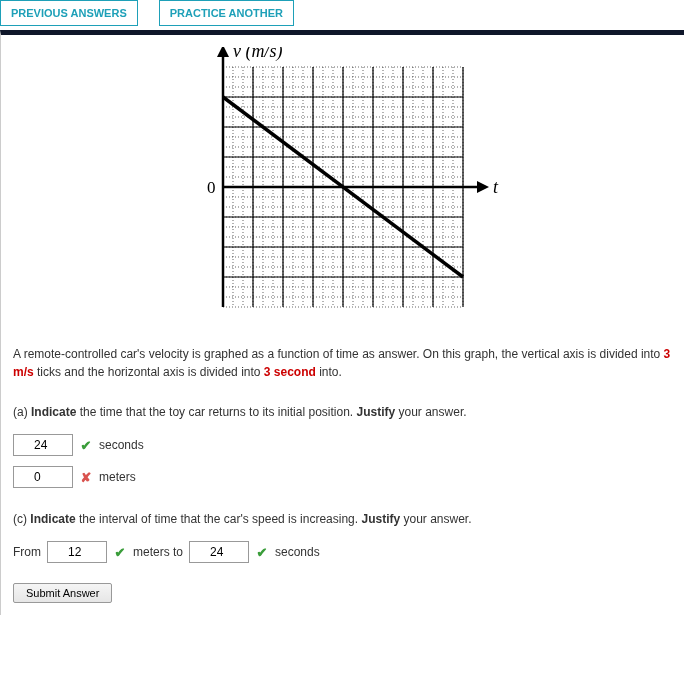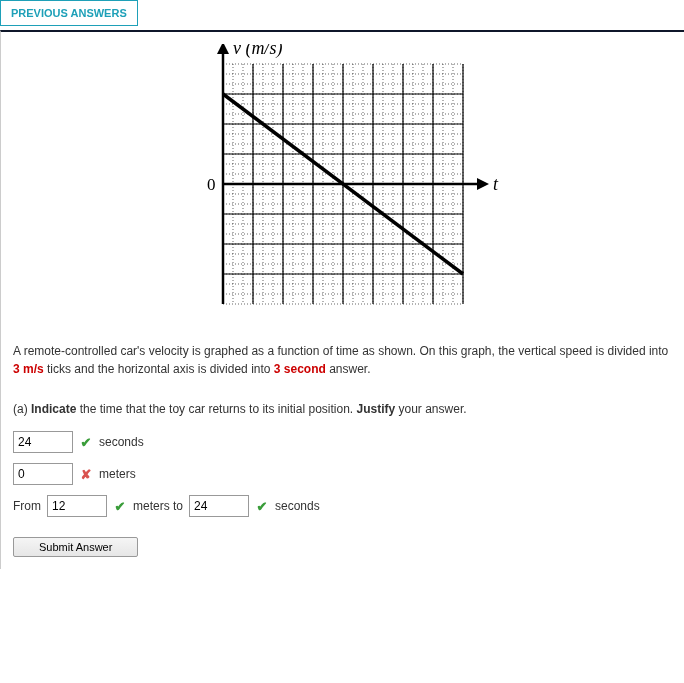--- a/index.html
+++ b/index.html
@@ -1,37 +1,38 @@
 <!DOCTYPE html>
 <html><head>
 <meta charset="utf-8">
 <style>
 * { box-sizing: border-box; margin: 0; padding: 0; }
 body { font-family: Verdana, Arial, sans-serif; font-size: 12px; color: #333; background: #fff; width: 684px; }
 .topbar { display: flex; gap: 21px; padding: 0 0 4px 0; }
 .topbar .btn { border: 1px solid #1ea0b8; color: #1ea0b8; background: #fff; padding: 6px 10px; font-size: 11px; font-weight: 600; font-family: inherit; cursor: pointer; text-transform: uppercase; }
-.content { border-left: 1px solid #ccc; border-top: 2px solid #0f172a; padding: 8px 12px 12px 12px; }
+.content { border-left: 1px solid #ccc; border-top: 5px solid #0f172a; padding: 8px 12px 12px 12px; }
 .chart-wrap { display: flex; justify-content: center; margin: 4px 0 18px 0; }
 .prompt { margin: 10px 0 14px 0; line-height: 1.5; }
 .prompt .red { color: #c00; font-weight: 600; }
 .qrow { margin: 22px 0 12px 0; line-height: 1.6; }
 .answer-line { display: flex; align-items: center; gap: 6px; margin: 6px 0 10px 0; }
-.answer-line input { width: 60px; height: 22px; border: 1px solid #999; padding: 2px 4px; font-size: 12px; font-family: inherit; }
+.answer-line input { width: 60px; height: 22px; border: 1px solid #999; padding: 2px 20px; font-size: 12px; font-family: inherit; }
 .answer-line .mark { width: 14px; height: 14px; display: inline-flex; align-items: center; justify-content: center; font-weight: bold; font-size: 13px; }
 .mark.correct { color: #3a9d3a; }
 .mark.wrong { color: #d9534f; }
 .unit { font-size: 12px; }
-.submit { margin-top: 10px; background: linear-gradient(#f5f5f5,#e6e6e6); border: 1px solid #999; font-size: 11px; padding: 3px 25px; font-family: inherit; cursor: pointer; border-radius: 2px; }
+.submit { margin-top: 10px; background: linear-gradient(#f5f5f5,#e6e6e6); border: 1px solid #999; font-size: 11px; padding: 3px 12px; font-family: inherit; cursor: pointer; border-radius: 2px; }
 svg text { font-family: Georgia, 'Times New Roman', serif; }
 </style>
 </head>
 <body>
 
 <div class="topbar">
   <button class="btn">PREVIOUS ANSWERS</button>
+  <button class="btn">PRACTICE ANOTHER</button>
 </div>
 
 <div class="content">
 
   <div class="chart-wrap">
     <svg width="320" height="280" viewBox="0 0 320 280">
       <g transform="translate(40,20)">
 
         <g>
 
@@ -120,38 +121,41 @@
         <line x1="0" y1="30" x2="240" y2="210" stroke="#000" stroke-width="3.5"></line>
 
         <text x="10" y="-10" font-size="18" font-style="italic">v (m/s)</text>
         <text x="270" y="126" font-size="18" font-style="italic">t (s)</text>
         <text x="-16" y="126" font-size="17">0</text>
       </g>
     </svg>
   </div>
 
   <p class="prompt">
-    <span>A remote-controlled car's velocity is graphed as a function of time as shown. On this graph, the vertical speed is divided into </span><span class="red">3 m/s</span><span> ticks and the horizontal axis is divided into </span><span class="red">3 second</span><span> answer.</span>
+    <span>A remote-controlled car's velocity is graphed as a function of time as answer. On this graph, the vertical axis is divided into </span><span class="red">3 m/s</span><span> ticks and the horizontal axis is divided into </span><span class="red">3 second</span><span> into.</span>
   </p>
 
   <p class="qrow">
     <span>(a) </span><b>Indicate</b><span> the time that the toy car returns to its initial position. </span><b>Justify</b><span> your answer.</span>
   </p>
   <div class="answer-line">
     <input type="text" value="24" style="">
     <span class="mark correct">✔</span>
     <span class="unit">seconds</span>
   </div>
 
   <div class="answer-line">
     <input type="text" value="0" style="">
     <span class="mark wrong">✘</span>
     <span class="unit">meters</span>
   </div>
 
+  <p class="qrow">
+    <span>(c) </span><b>Indicate</b><span> the interval of time that the car's speed is increasing. </span><b>Justify</b><span> your answer.</span>
+  </p>
   <div class="answer-line">
     <span class="unit">From</span>
     <input type="text" value="12" style="">
     <span class="mark correct">✔</span>
     <span class="unit">meters to</span>
     <input type="text" value="24" style="">
     <span class="mark correct">✔</span>
     <span class="unit">seconds</span>
   </div>
 

